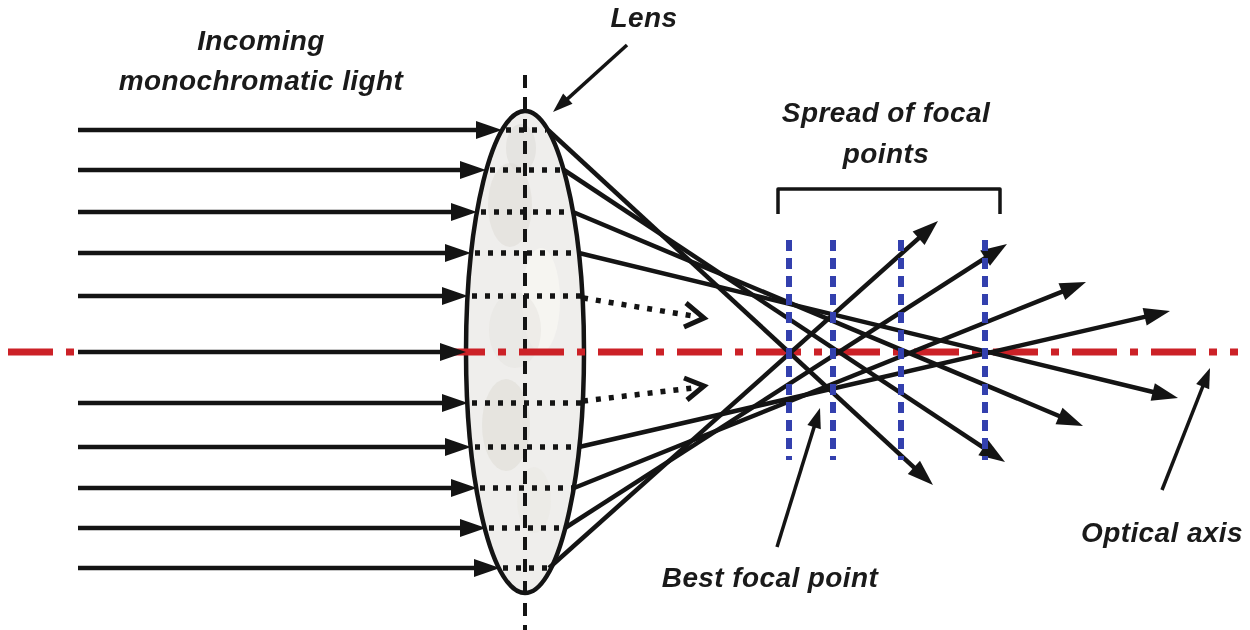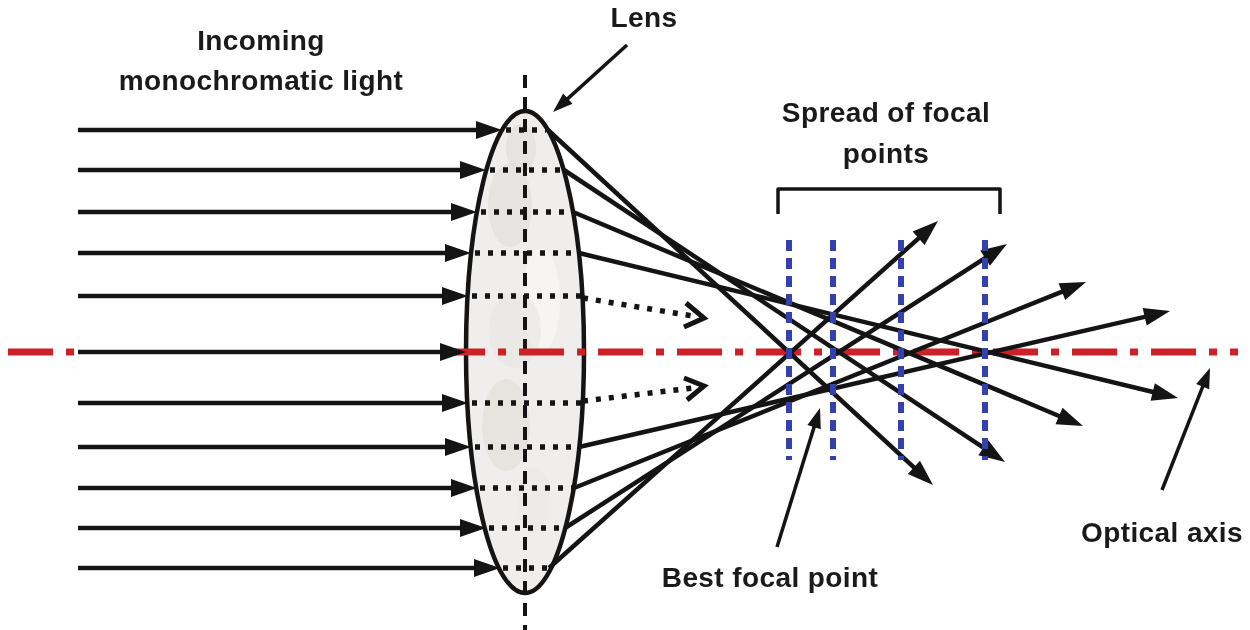--- a/index.html
+++ b/index.html
@@ -1,16 +1,16 @@
 <!DOCTYPE html>
 <html style="--ray-black: #141414; --optical-axis-red: #cc2127; --focal-plane-blue: #3340ae; --lens-fill: #efeeec; --lens-texture: #e0ddd8; --background: #ffffff; --text: #1a1a1a;"><head>
 <meta charset="utf-8">
 <style>
   html,body{margin:0;padding:0;background:#fff;}
-  #stage{position:relative;width:1250px;height:630px;background:var(--background,#fff);overflow:hidden;}
+  #stage{position:relative;width:1250px;height:630px;background:var(--background,#fff);overflow:hidden;font-style:italic;}
   svg{display:block;}
   .ray{stroke:var(--ray-black,#141414);stroke-width:4.5;fill:none;}
   .thin{stroke-width:3.5;}
   .ah{fill:var(--ray-black,#141414);stroke:none;}
   .dotted{stroke:var(--ray-black,#141414);stroke-width:5.5;stroke-dasharray:5 8;fill:none;}
   .axis{stroke:var(--optical-axis-red,#cc2127);stroke-width:7;stroke-dasharray:45 13 8 13;fill:none;}
   .plane{stroke:var(--focal-plane-blue,#3340ae);stroke-width:6;stroke-dasharray:11 7;fill:none;}
   .dashline{stroke:var(--ray-black,#141414);stroke-width:4;stroke-dasharray:13 9;fill:none;}
   .bracket{stroke:var(--ray-black,#141414);stroke-width:3.5;fill:none;stroke-linejoin:round;}
   .chev{stroke:var(--ray-black,#141414);stroke-width:5;fill:none;stroke-linejoin:miter;}

